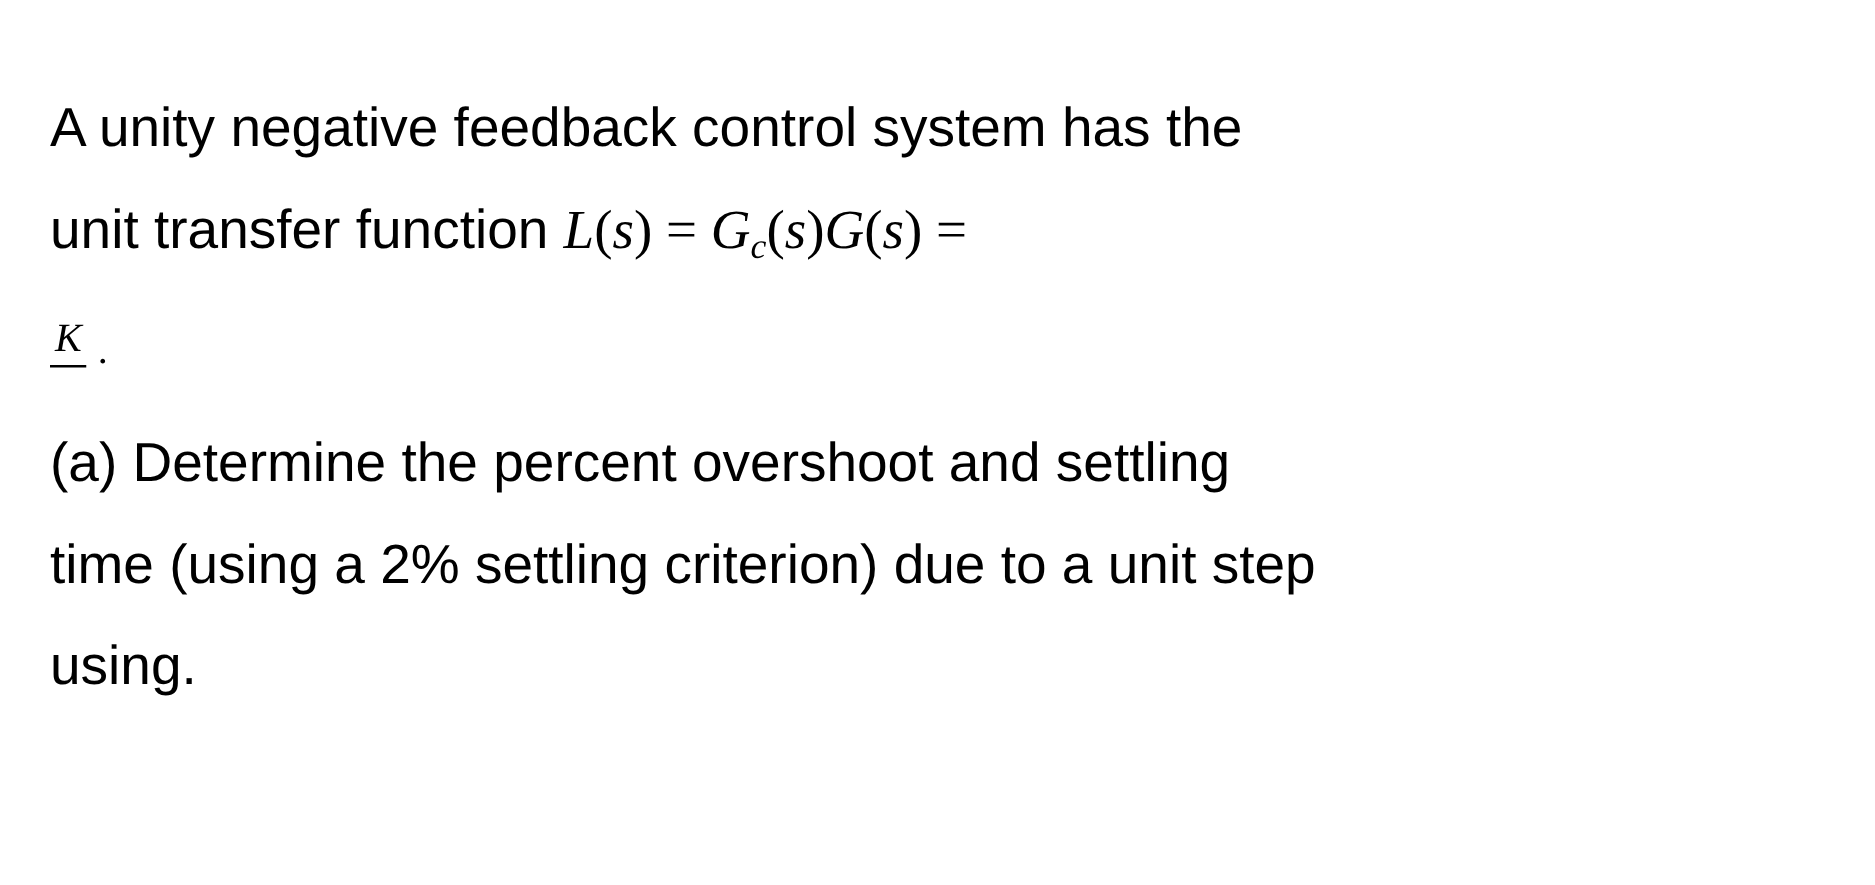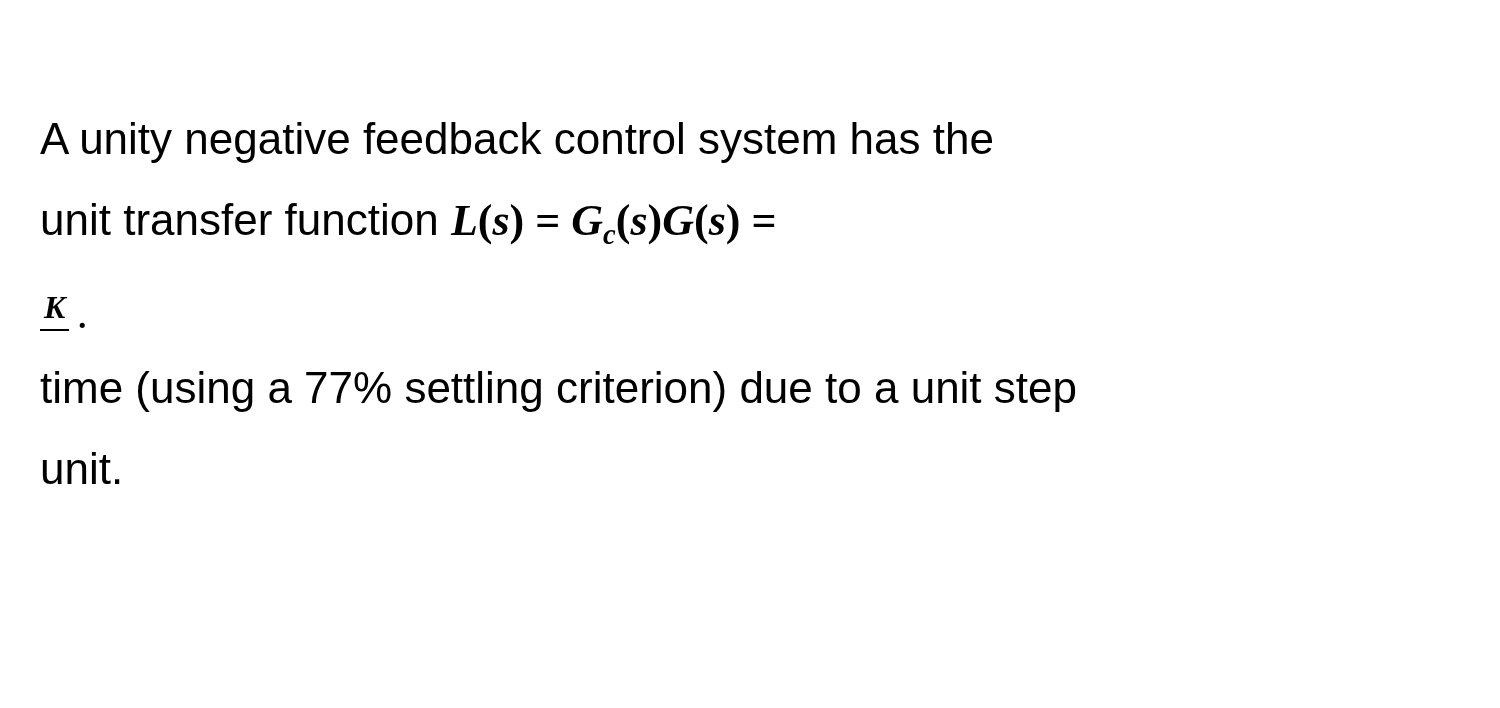--- a/index.html
+++ b/index.html
@@ -8,32 +8,31 @@
       box-sizing: border-box;
     }
     html, body {
       width: 1500px;
       height: 708px;
       background: #ffffff;
       font-family: Arial, Helvetica, sans-serif;
       color: #000000;
     }
     .page {
-      padding: 98px 40px 40px 40px;
+      padding: 62px 40px 40px 40px;
       width: 100%;
       height: 100%;
     }
     .problem-text {
       font-size: 44px;
       line-height: 1.85;
       font-weight: 400;
     }
     .math {
       font-family: "Times New Roman", Times, serif;
-      font-weight: bold;
     }
     .math-italic {
       font-style: italic;
       font-family: "Times New Roman", Times, serif;
     }
     .fraction {
       display: inline-block;
       vertical-align: middle;
       text-align: center;
       position: relative;
@@ -106,17 +105,18 @@
 
     <span class="formula-line">
       <span class="fraction math">
         <span class="num">
           <span class="math-italic">K</span>
         </span>
       </span>
       <span class="math period-after-fraction">.</span>
     </span>
 
-    <span class="line1">time (using a 77% settling criterion) due to a unit step</span>
-    <span class="line1">unit.</span>
+    <span class="line1 part-a">(a) Determine the percent overshoot and settling</span>
+    <span class="line1">time (using a 2% settling criterion) due to a unit step</span>
+    <span class="line1">using.</span>
 
   </div>
 </div>
 
 </body></html>

